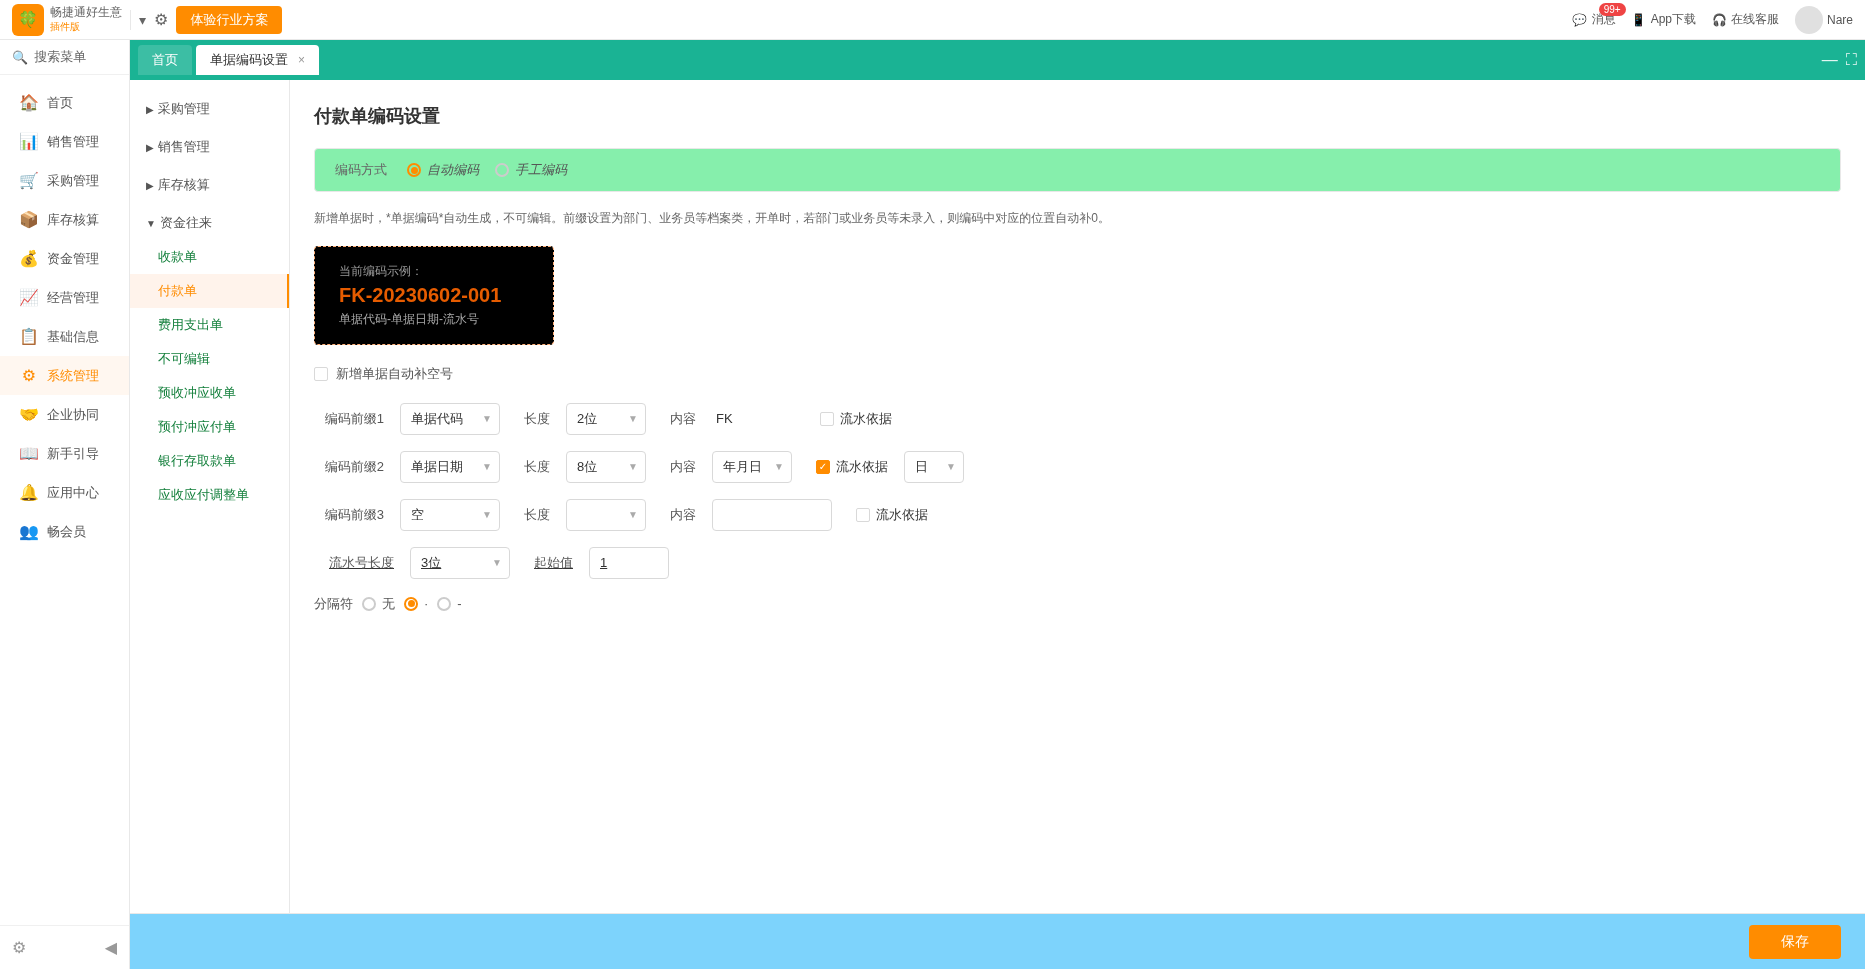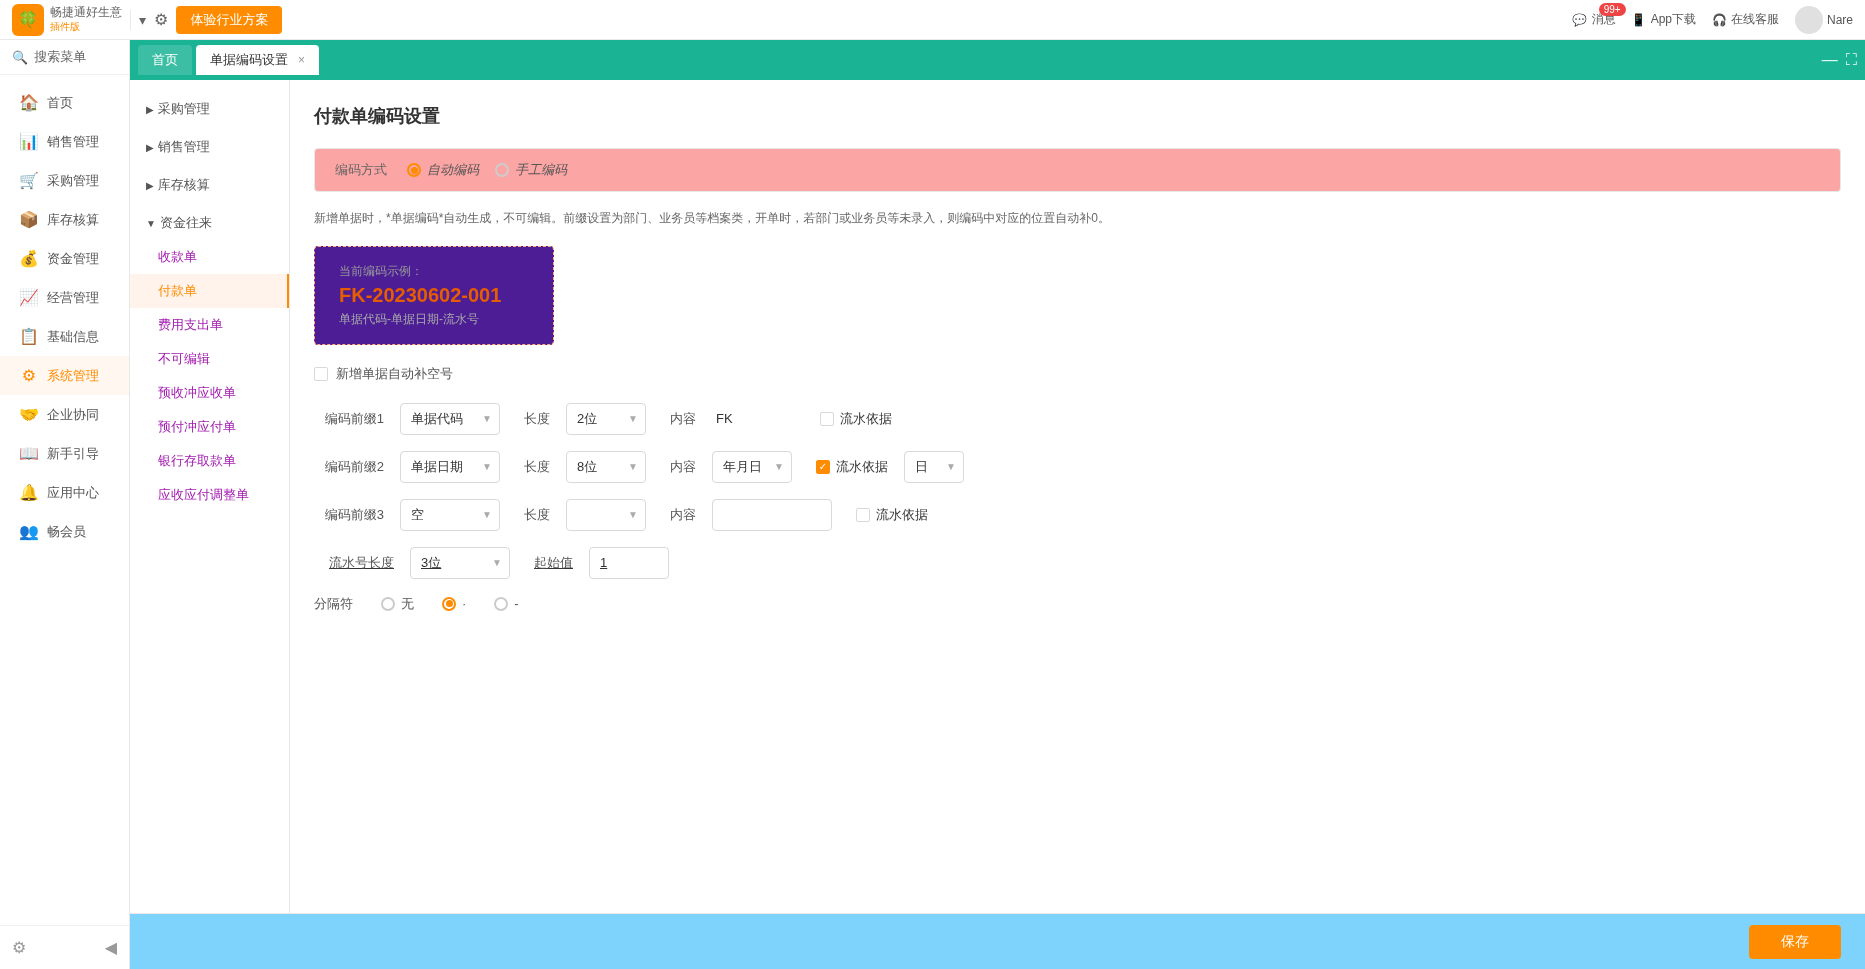--- a/index.html
+++ b/index.html
@@ -45,42 +45,42 @@
     .tab.active { background: white; color: #333; }
     .tab-close { font-size: 12px; color: #999; cursor: pointer; margin-left: 4px; }
     .tab-bar-actions { margin-left: auto; display: flex; gap: 8px; }
     .tab-action-btn { background: none; border: none; cursor: pointer; color: rgba(255,255,255,0.9); font-size: 16px; }
 
     
     .content-with-sub { display: flex; flex: 1; overflow: hidden; background: #fff; }
     .sub-sidebar { width: 160px; border-right: 1px solid #e8e8e8; padding: 12px 0; background: #fff; }
     .sub-sidebar-group { margin-bottom: 4px; }
     .sub-sidebar-title { display: flex; align-items: center; gap: 4px; padding: 8px 16px; cursor: pointer; color: #555; font-size: 13px; }
-    .sub-sidebar-item { padding: 8px 16px 8px 28px; cursor: pointer; color: #a21caf; font-size: 13px; }
+    .sub-sidebar-item { padding: 8px 16px 8px 28px; cursor: pointer; color: #15803d; font-size: 13px; }
     .sub-sidebar-item.active { color: #ff8c00; background: #fff3eb; border-right: 2px solid #ff8c00; }
     .chevron { font-size: 10px; }
 
     
     .settings-area { flex: 1; padding: 24px; overflow-y: auto; }
     .page-title { font-size: 18px; font-weight: bold; color: #333; margin-bottom: 20px; }
 
     
-    .encoding-method { background: #fca5a5; border: 1px solid #e8e8e8; border-radius: 4px; padding: 12px 20px; margin-bottom: 16px; display: flex; align-items: center; gap: 20px; }
+    .encoding-method { background: #86efac; border: 1px solid #e8e8e8; border-radius: 4px; padding: 12px 20px; margin-bottom: 16px; display: flex; align-items: center; gap: 20px; }
     .encoding-label { font-size: 13px; color: #666; }
     .radio-group { display: flex; align-items: center; gap: 16px; font-style: italic; }
     .radio-item { display: flex; align-items: center; gap: 6px; cursor: pointer; font-size: 13px; color: #555; }
     .radio-dot { width: 14px; height: 14px; border-radius: 50%; border: 2px solid #ccc; display: flex; align-items: center; justify-content: center; }
     .radio-dot.checked { border-color: #ff8c00; }
     .radio-dot.checked::after { content: ''; width: 7px; height: 7px; border-radius: 50%; background: #ff8c00; }
 
     
     .info-text { font-size: 12px; color: #666; margin-bottom: 16px; line-height: 1.8; }
 
     
-    .example-box { background: #4c1d95; border: 1px dashed #ffb07a; border-radius: 4px; padding: 16px 24px; margin-bottom: 20px; display: inline-block; min-width: 240px; }
+    .example-box { background: #000000; border: 1px dashed #ffb07a; border-radius: 4px; padding: 16px 24px; margin-bottom: 20px; display: inline-block; min-width: 240px; }
     .example-prefix { font-size: 12px; color: #999; margin-bottom: 4px; }
     .example-code { font-size: 20px; font-weight: bold; color: #e65c00; }
     .example-structure { font-size: 12px; color: #aaa; margin-top: 4px; }
 
     
     .checkbox-row { display: flex; align-items: center; gap: 8px; margin-bottom: 20px; }
     .checkbox-box { width: 14px; height: 14px; border: 1px solid #d9d9d9; border-radius: 2px; background: #fff; cursor: pointer; }
     .checkbox-label { font-size: 13px; color: #555; }
 
     
@@ -93,21 +93,21 @@
     .content-label { font-size: 13px; color: #555; margin-left: 8px; }
     .content-value { font-size: 13px; color: #333; margin-left: 4px; width: 80px; }
     .checkbox-inline { display: flex; align-items: center; gap: 6px; margin-left: 8px; }
     .small-checkbox { width: 14px; height: 14px; border: 1px solid #d9d9d9; border-radius: 2px; cursor: pointer; display: inline-flex; align-items: center; justify-content: center; }
     .small-checkbox.checked { background: #ff8c00; border-color: #ff8c00; color: white; font-size: 10px; }
 
     
     .serial-row { display: flex; align-items: center; gap: 16px; margin-bottom: 16px; text-decoration: underline; }
 
     
-    .sep-row { display: flex; align-items: center; gap: 28px; margin-bottom: 16px; }
+    .sep-row { display: flex; align-items: center; gap: 9px; margin-bottom: 16px; }
     .sep-label { font-size: 13px; color: #555; }
 
     
     .bottom-bar { height: 56px; background: #7dd3fc; border-top: 1px solid #e8e8e8; display: flex; align-items: center; justify-content: flex-end; padding: 16px 24px; }
     .save-btn { background: #ff8c00; color: white; border: none; border-radius: 4px; padding: 8px 32px; font-size: 14px; cursor: pointer; }
 
     .divider { width: 1px; height: 20px; background: #e8e8e8; }
     .input-field { height: 32px; border: 1px solid #d9d9d9; border-radius: 4px; padding: 0 10px; font-size: 13px; color: #333; width: 80px; }
   </style>
 </head>

